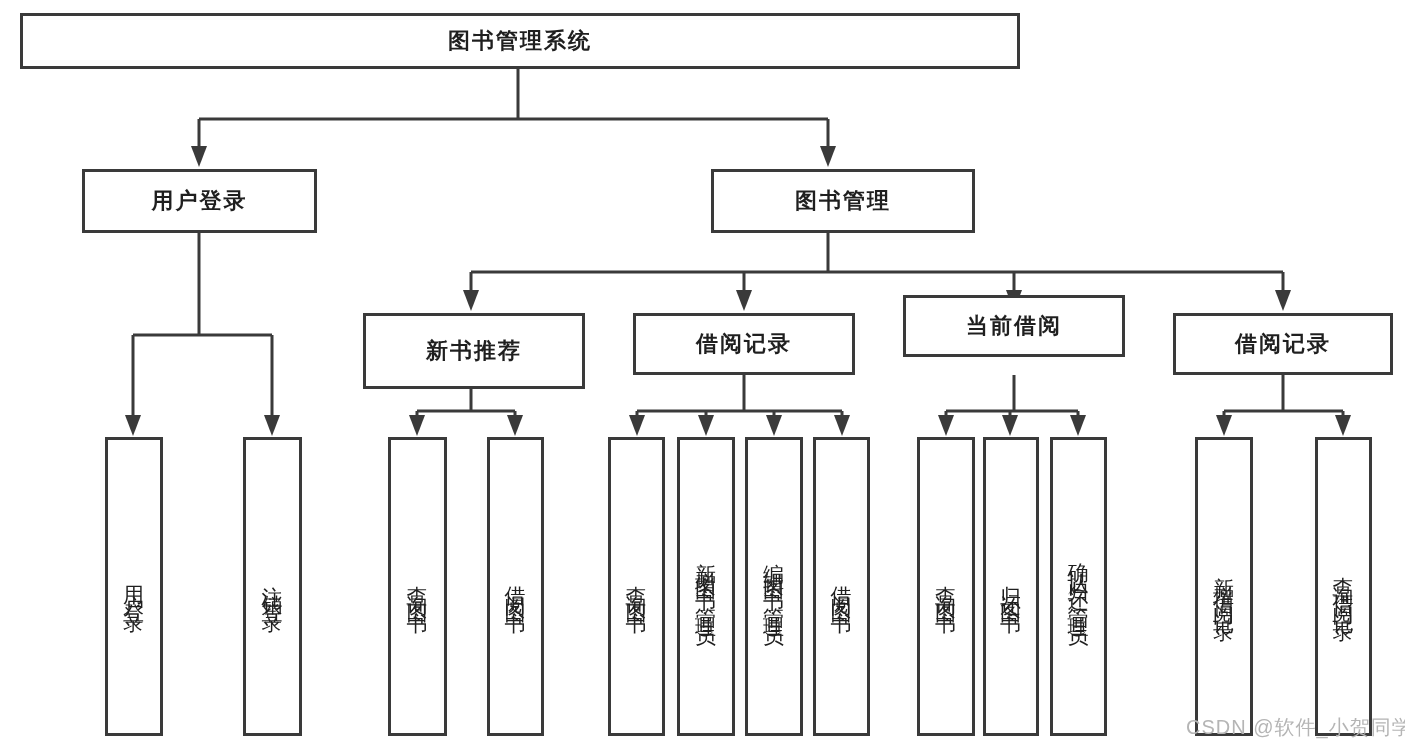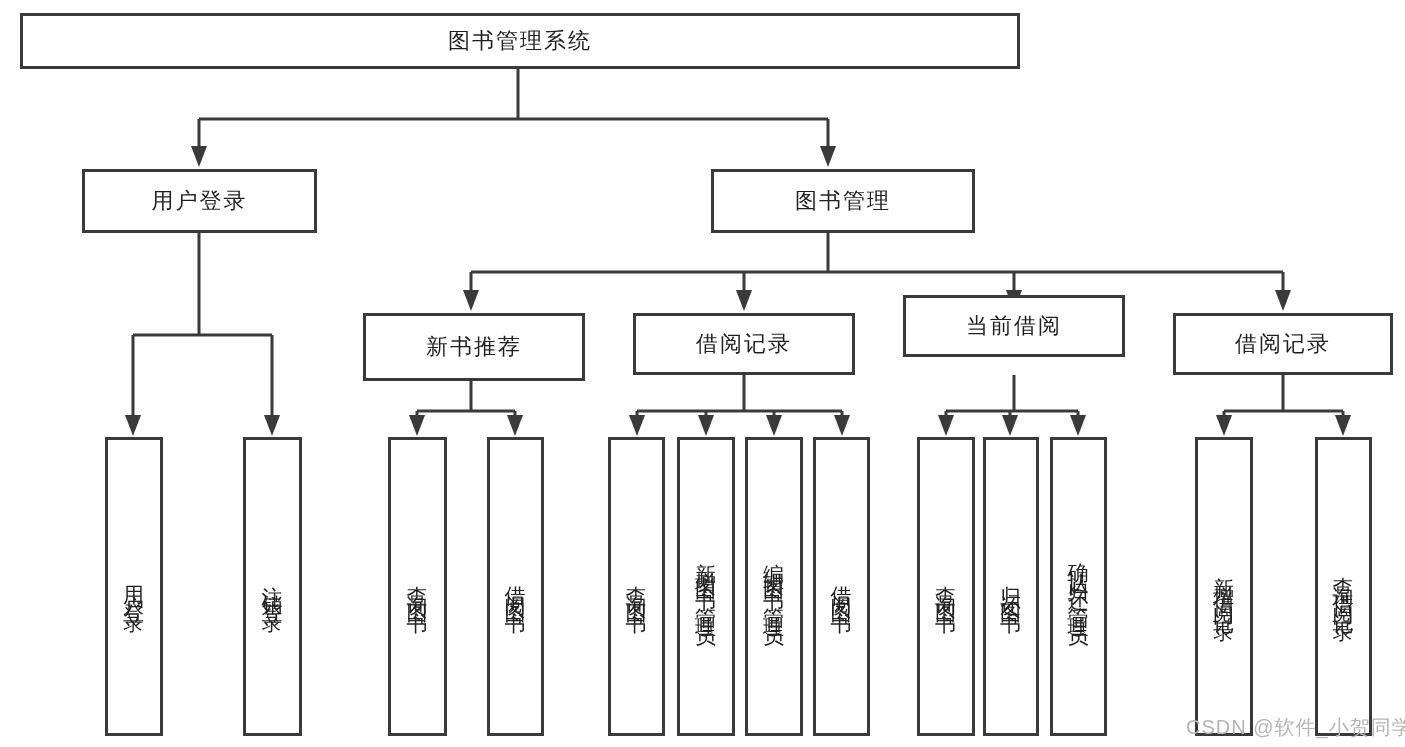--- a/index.html
+++ b/index.html
@@ -5,21 +5,21 @@
   html,body{margin:0;padding:0;background:#ffffff;}
   .stage{
     position:relative;width:1405px;height:747px;background:#ffffff;overflow:hidden;
     font-family:"Liberation Sans","DejaVu Sans",sans-serif;color:#1f1f1f;
   }
   .connectors{position:absolute;left:0;top:0;z-index:0;}
   .nbox{
     position:absolute;box-sizing:border-box;border:3px solid #3a3a3a;background:#ffffff;
     display:flex;align-items:center;justify-content:center;z-index:1;
   }
-  .hlabel{font-size:22px;letter-spacing:2px;white-space:nowrap;}
+  .hlabel{font-size:22px;letter-spacing:2px;white-space:nowrap;font-weight:bold;}
   .vlabel{
     writing-mode:vertical-rl;text-orientation:mixed;
     font-size:21px;letter-spacing:9px;line-height:1;white-space:nowrap;
   }
   .watermark{
     position:absolute;left:1186px;top:714px;z-index:2;
     font-size:20px;color:#b5b5b5;letter-spacing:1px;white-space:nowrap;
   }
 </style>
 </head>
@@ -62,21 +62,21 @@
     <span class="hlabel">图书管理系统</span>
   </div>
 
   <div class="nbox" style="left:82px;top:169px;width:235px;height:64px">
     <span class="hlabel">用户登录</span>
   </div>
   <div class="nbox" style="left:711px;top:169px;width:264px;height:64px">
     <span class="hlabel">图书管理</span>
   </div>
 
-  <div class="nbox" style="left:363px;top:313px;width:222px;height:68px">
+  <div class="nbox" style="left:363px;top:313px;width:222px;height:76px">
     <span class="hlabel">新书推荐</span>
   </div>
   <div class="nbox" style="left:633px;top:313px;width:222px;height:62px">
     <span class="hlabel">借阅记录</span>
   </div>
   <div class="nbox" style="left:903px;top:295px;width:222px;height:62px">
     <span class="hlabel">当前借阅</span>
   </div>
   <div class="nbox" style="left:1173px;top:313px;width:220px;height:62px">
     <span class="hlabel">借阅记录</span>

